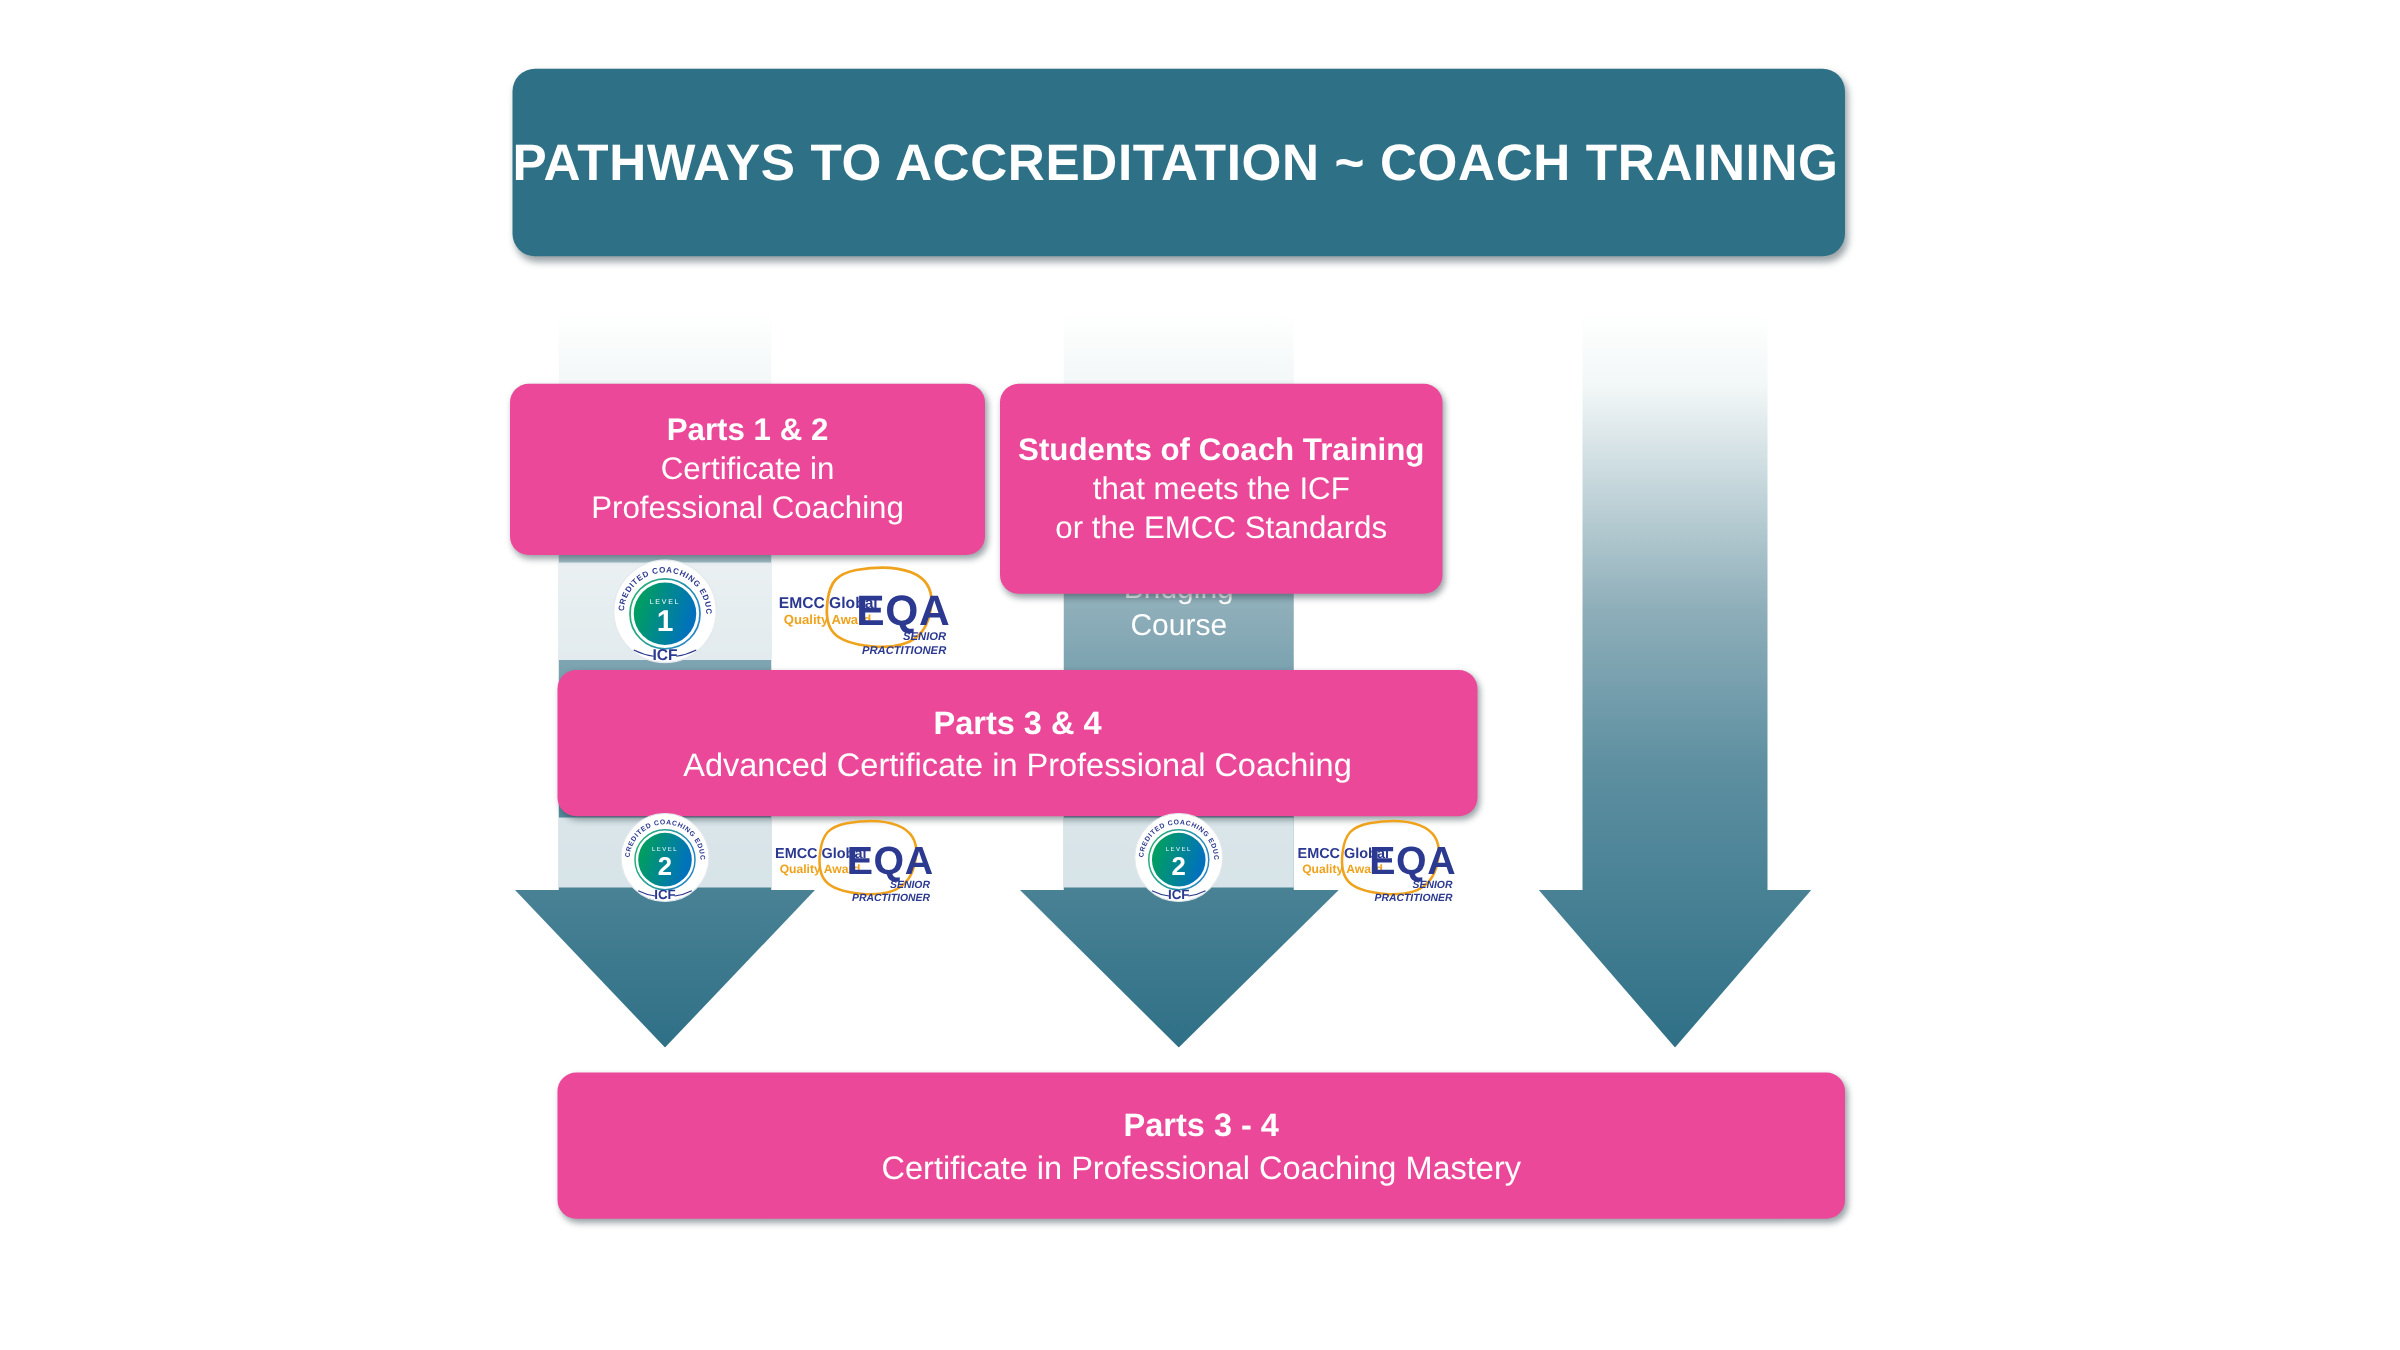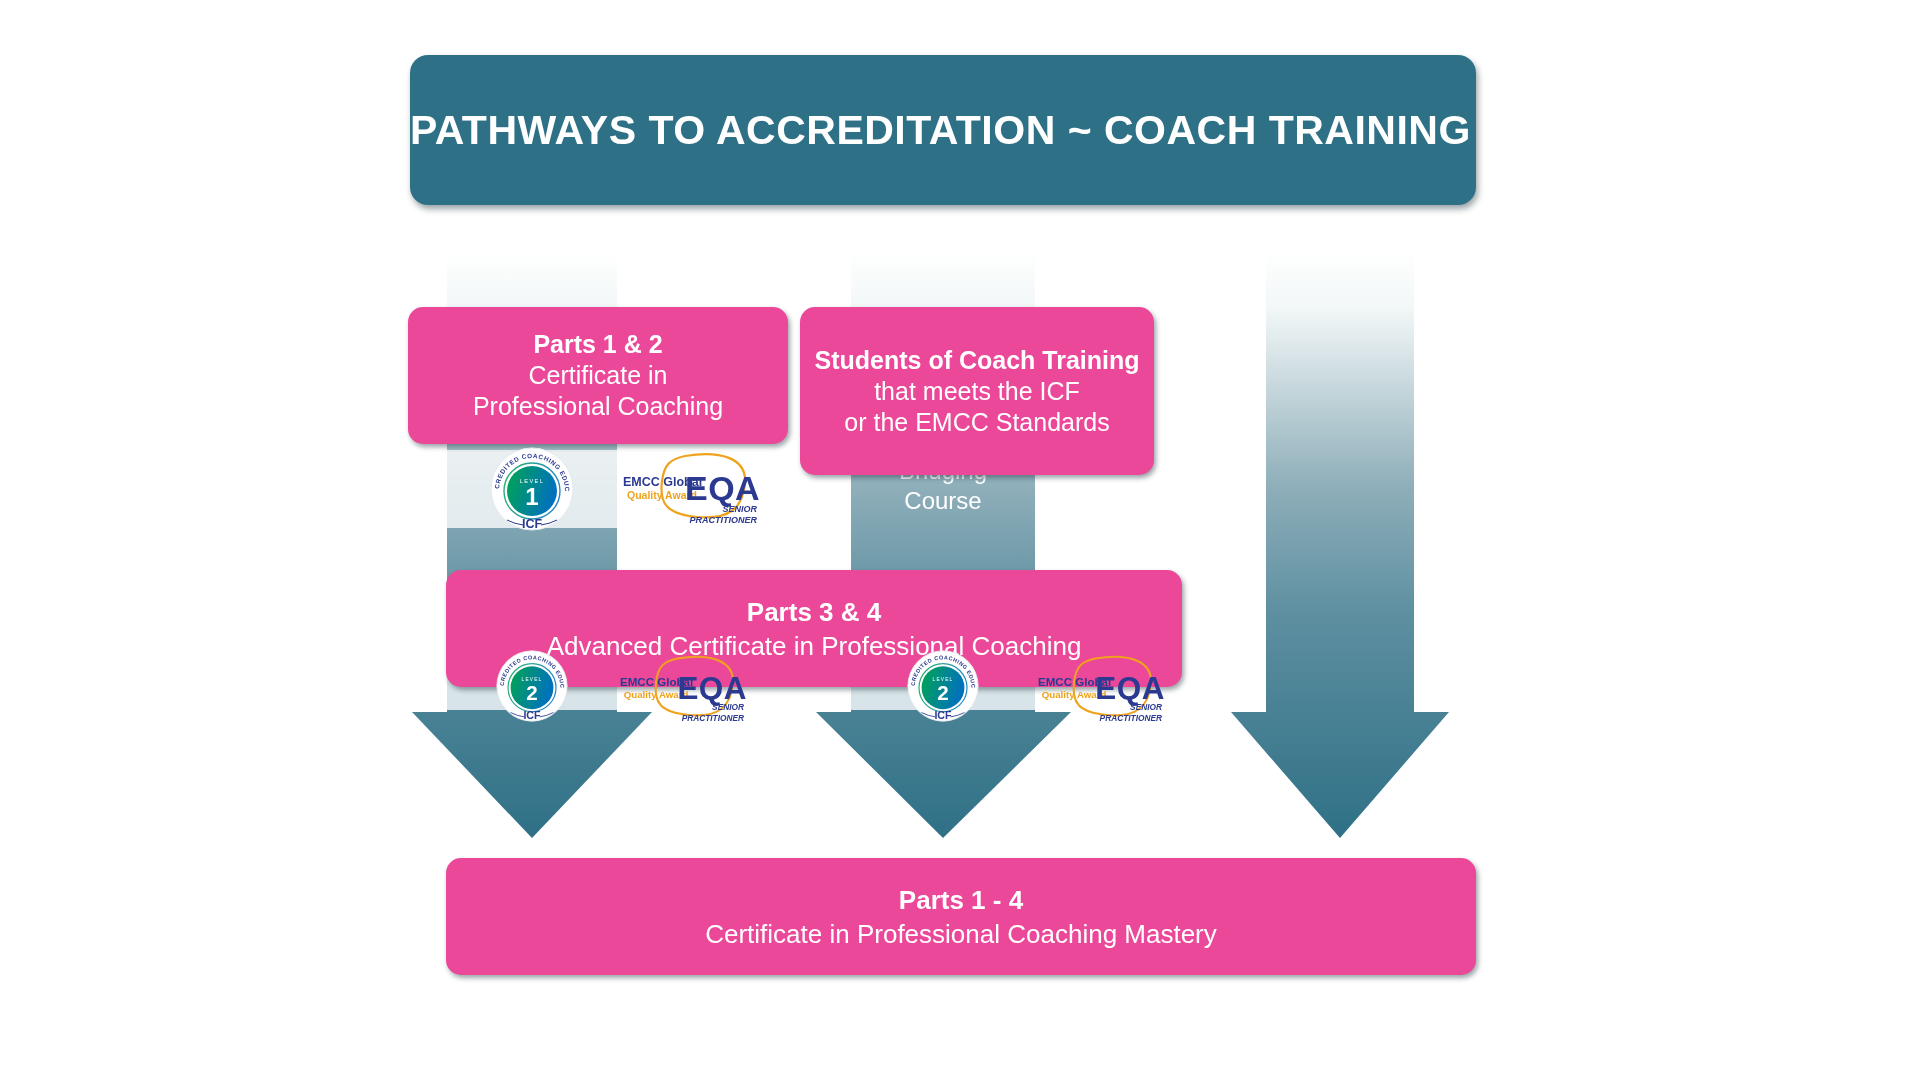--- a/index.html
+++ b/index.html
@@ -75,27 +75,27 @@
     <div class="t">Students of Coach Training</div>
     <div class="l">that meets the ICF</div>
     <div class="l">or the EMCC Standards</div>
   </div>
 
   <div class="abs bridging" style="left:851px;top:456px;width:184px;">
     <div>Bridging</div>
     <div>Course</div>
   </div>
 
-  <div class="abs node node34" style="left:446px;top:536px;width:736px;height:117px;margin-top:34px;">
+  <div class="abs node node34" style="left:446px;top:536px;width:736px;height:117px;">
     <div class="t">Parts 3 &amp; 4</div>
     <div class="l">Advanced Certificate in Professional Coaching</div>
   </div>
 
   <div class="abs node node14" style="left:446px;top:858px;width:1030px;height:117px;">
-    <div class="t">Parts 1 - 4</div>
+    <div class="t">Parts 3 - 4</div>
     <div class="l">Certificate in Professional Coaching Mastery</div>
   </div>
 
   <svg class="abs badge" style="left:490px;top:447px;" width="84" height="84" viewBox="0 0 84 84">
     <circle cx="42" cy="42" r="41" fill="#ffffff" stroke="#e3e9ec" stroke-width="1"></circle>
     <path id="arc-a" d="M 9,44 A 33,33 0 1 1 75,44" fill="none"></path>
     <text font-size="6.4" fill="#2b3990" font-weight="bold" letter-spacing="0.6">
       <textPath href="#arc-a" startOffset="50%" text-anchor="middle">ICF-ACCREDITED COACHING EDUCATION</textPath>
     </text>
     <circle cx="42" cy="44" r="25" fill="url(#icfdisc)"></circle>

